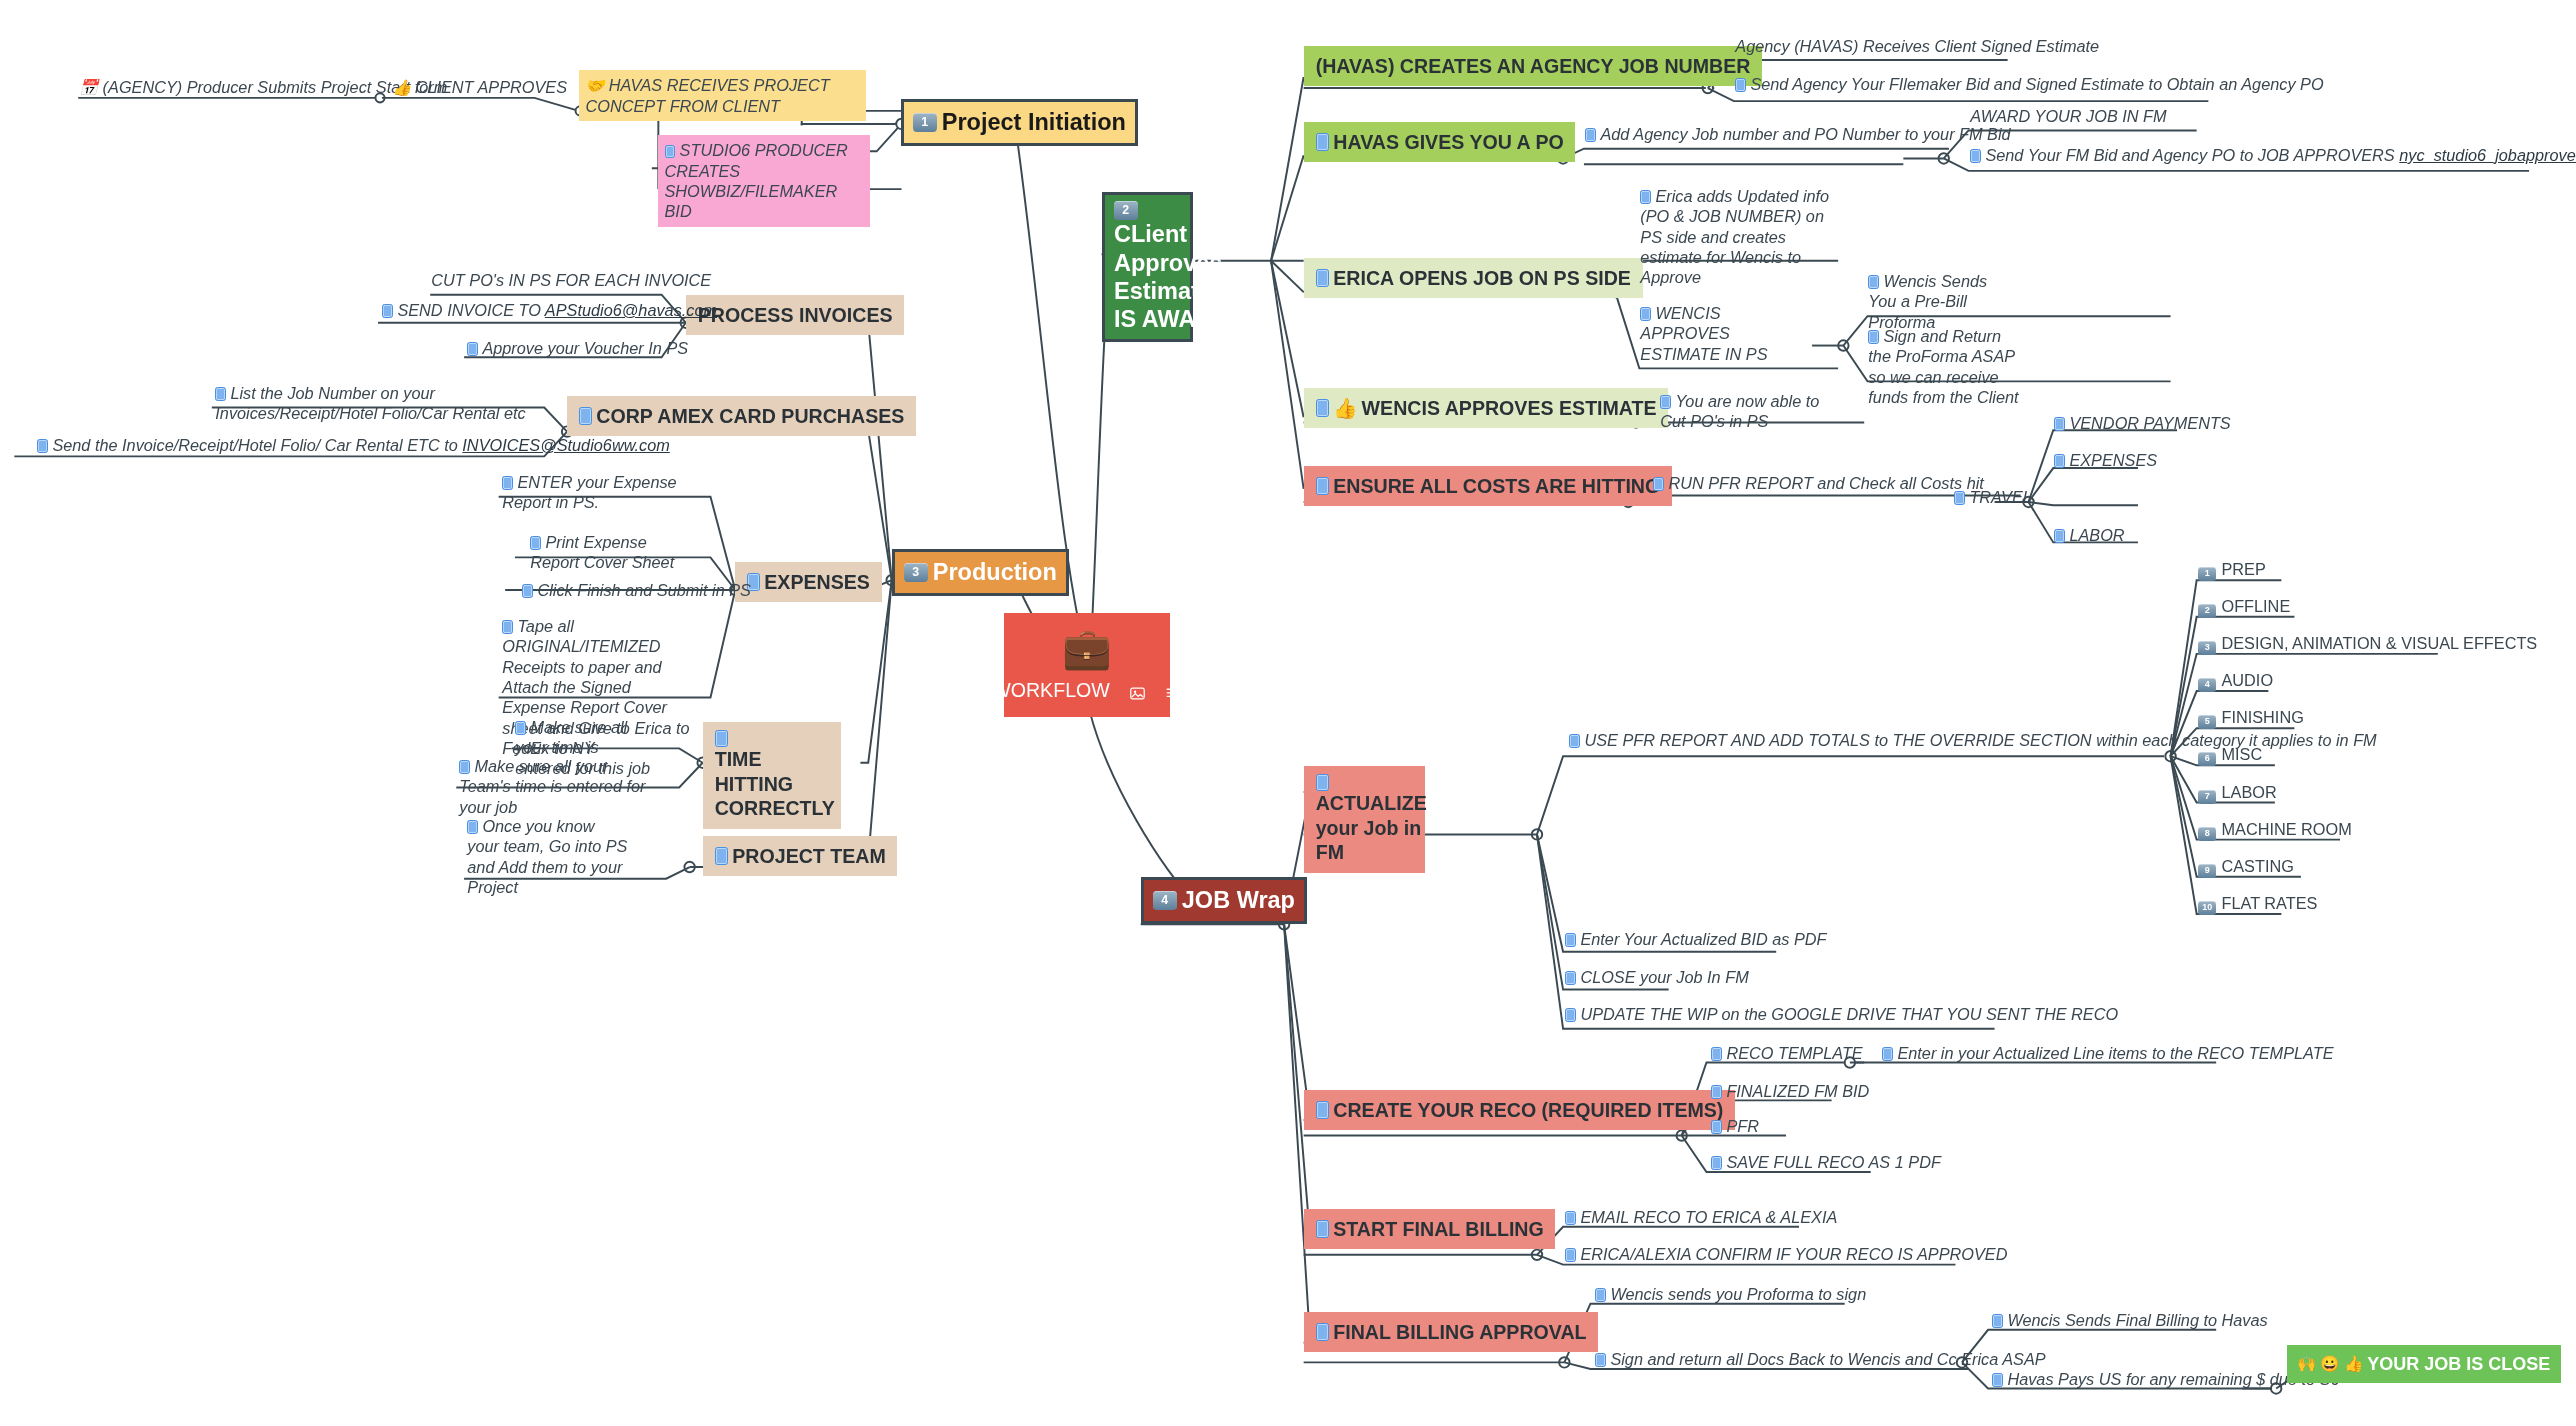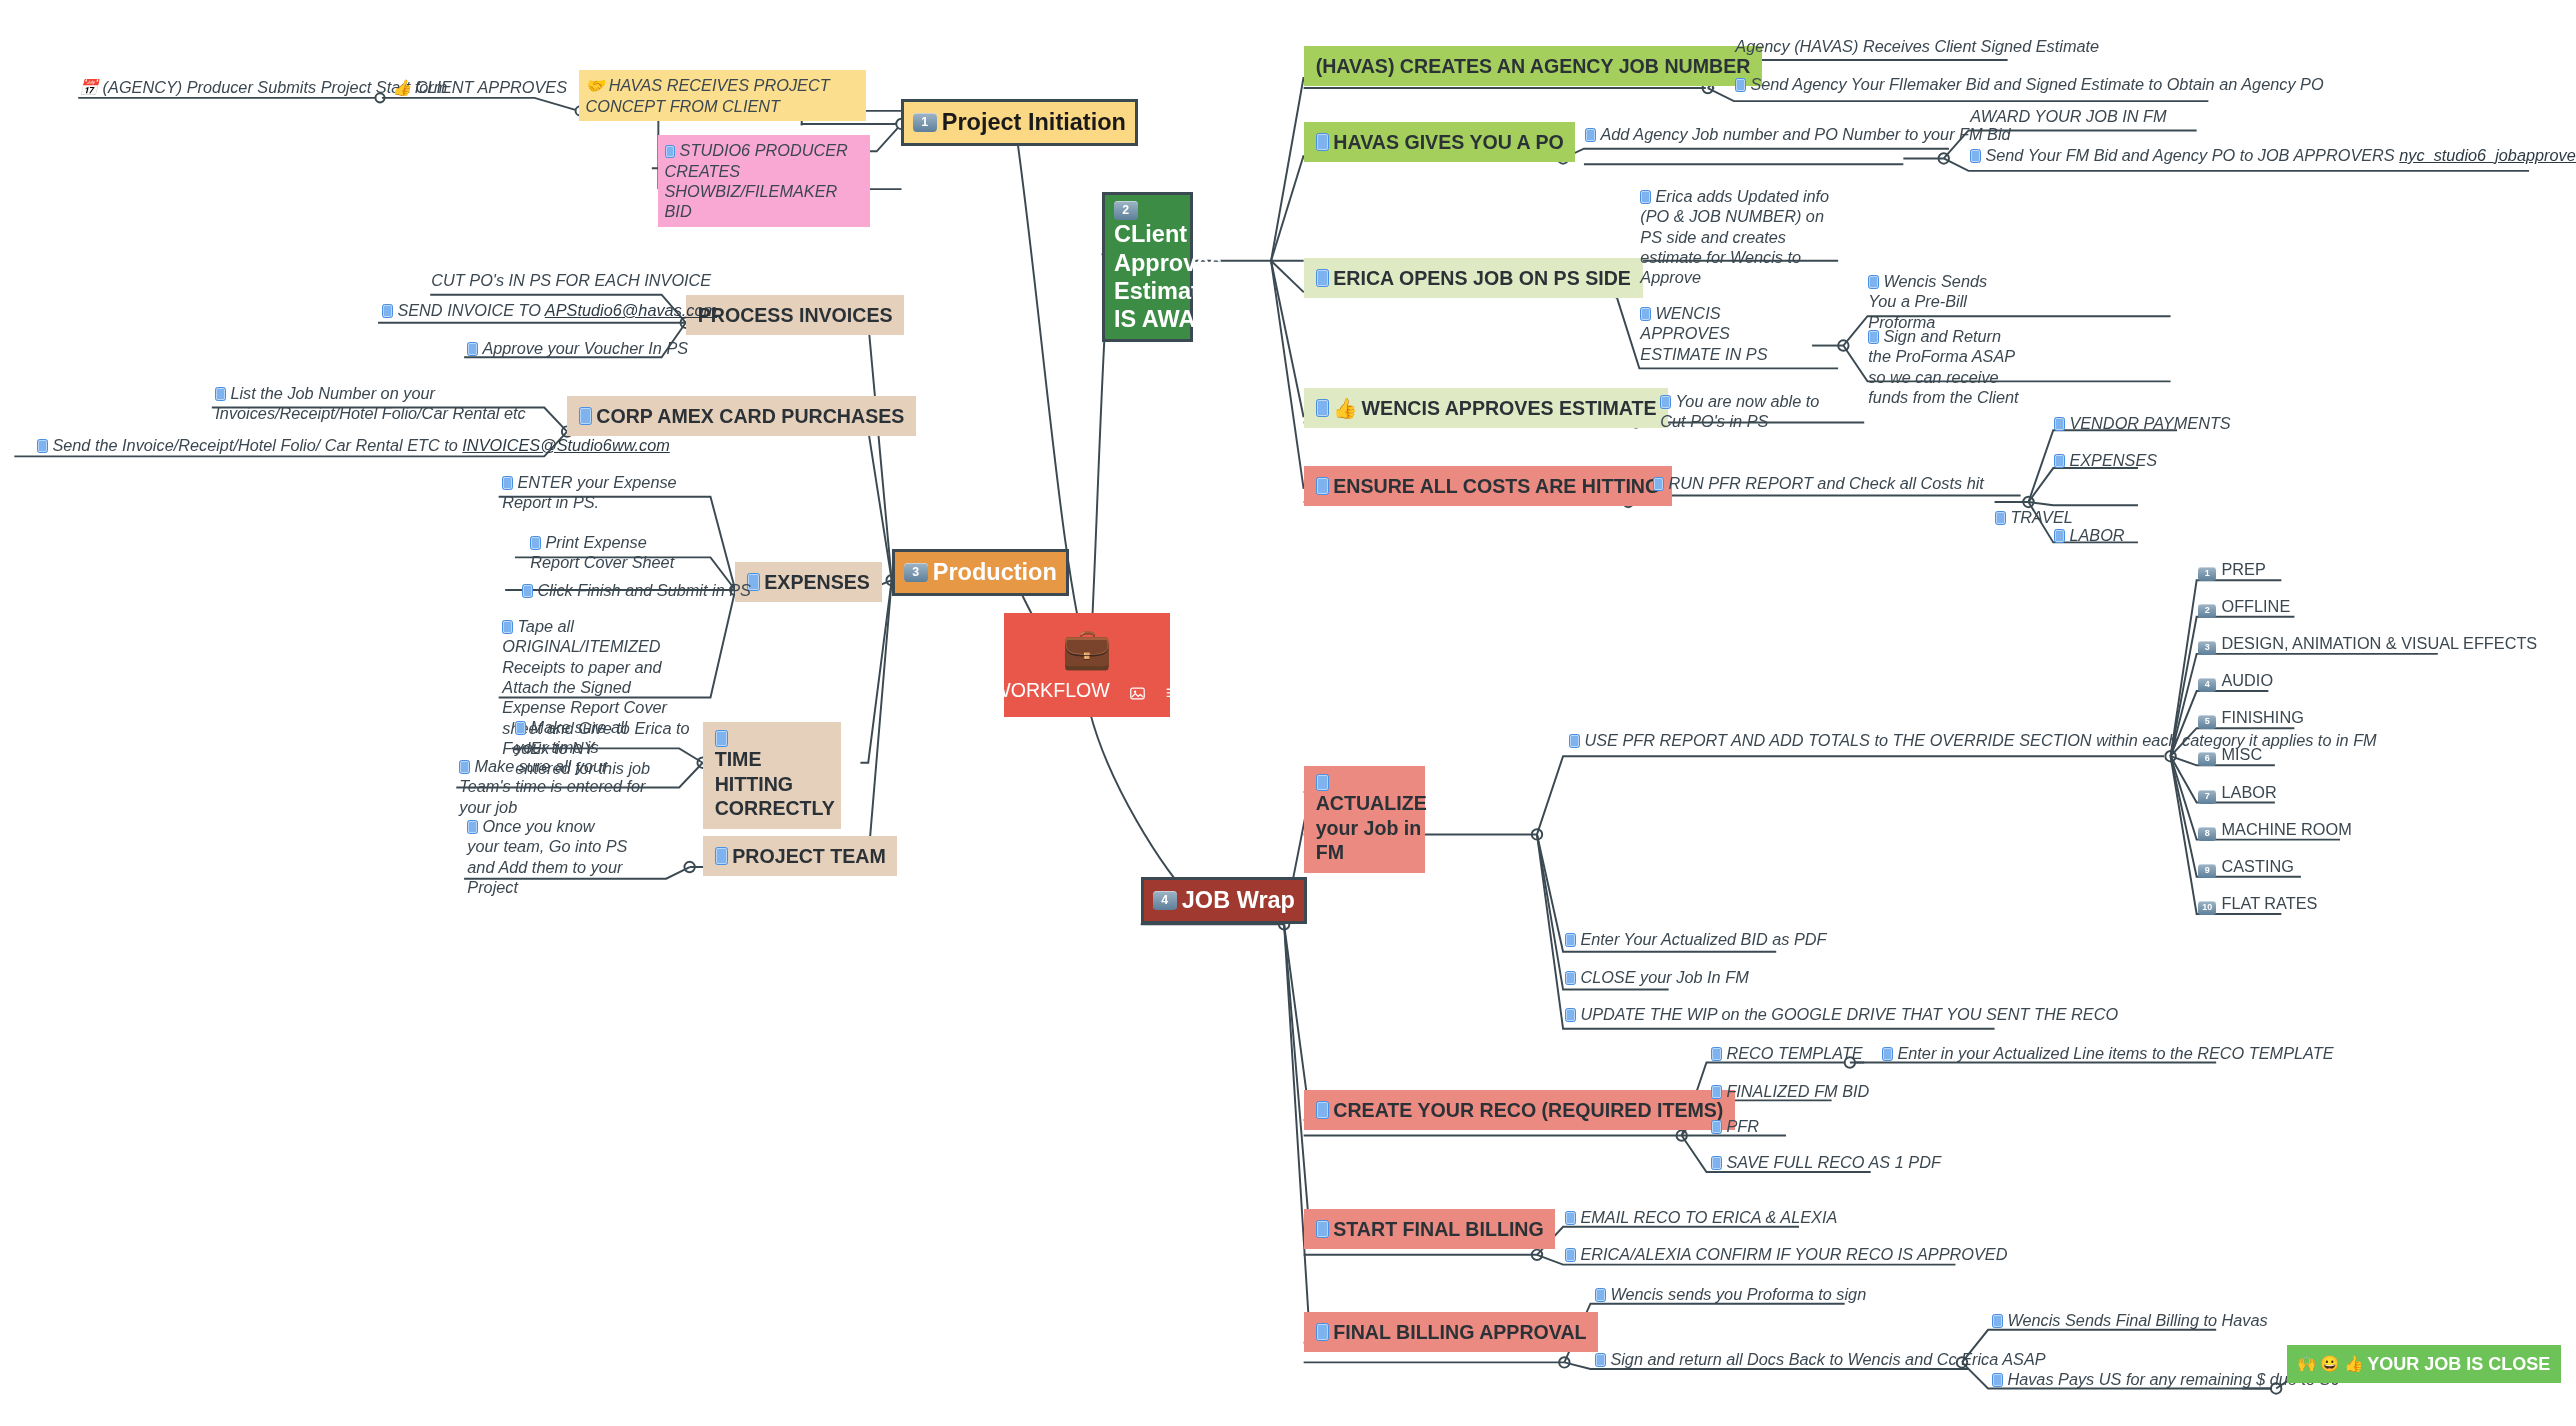--- a/index.html
+++ b/index.html
@@ -346,21 +346,21 @@
   </div>
   <div class="node plain nowrap" style="left:1652px; top:473px;">
     <span class="marker"></span><span>RUN PFR REPORT and Check all Costs hit</span>
   </div>
   <div class="node plain nowrap" style="left:2053px; top:413px;">
     <span class="marker"></span><span>VENDOR PAYMENTS</span>
   </div>
   <div class="node plain nowrap" style="left:2053px; top:450px;">
     <span class="marker"></span><span>EXPENSES</span>
   </div>
-  <div class="node plain nowrap" style="left:1994px; top:487px;margin-top:20px;">
+  <div class="node plain nowrap" style="left:1953px; top:487px;">
     <span class="marker"></span><span>TRAVEL</span>
   </div>
   <div class="node plain nowrap" style="left:2053px; top:525px;">
     <span class="marker"></span><span>LABOR</span>
   </div>
 
   <div class="central" style="left:1004px; top:613px; width:166px; height:104px;">
     <span class="briefcase">💼</span>
     <span class="crow">
       <span>WORKFLOW</span>

